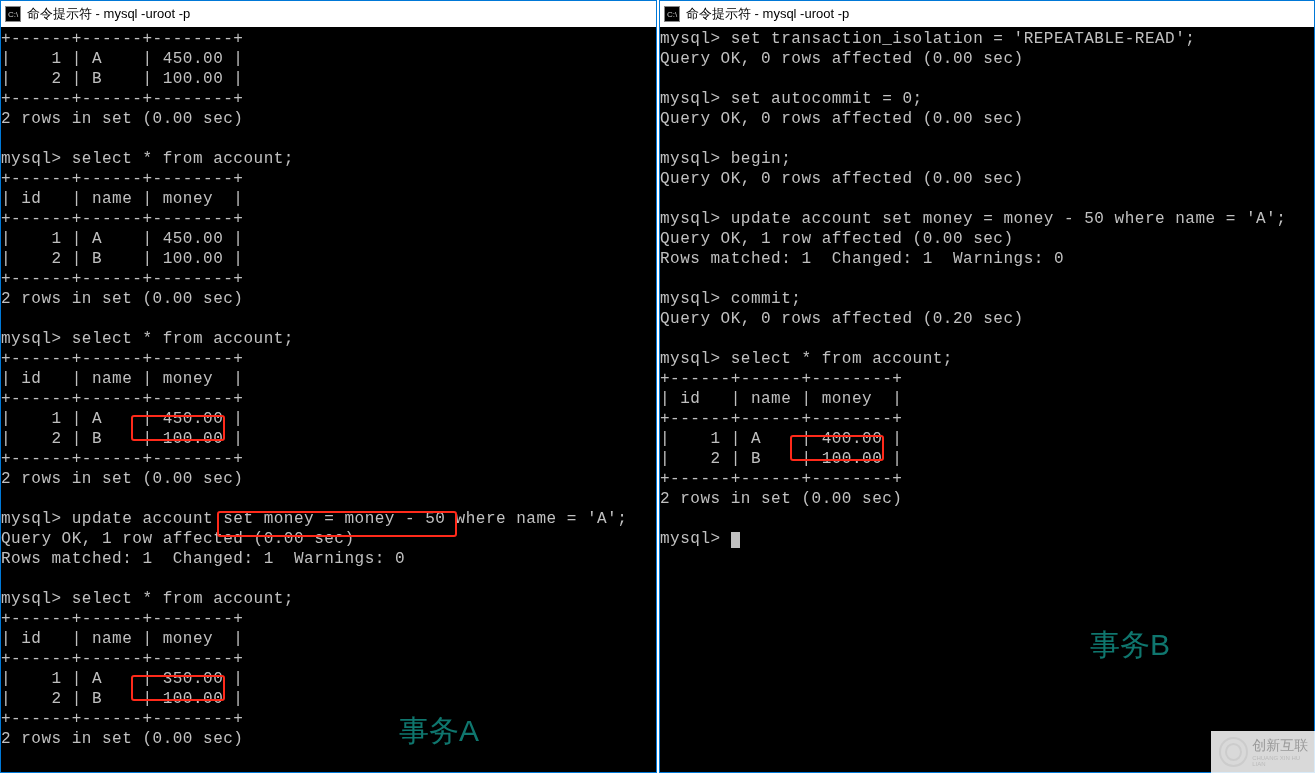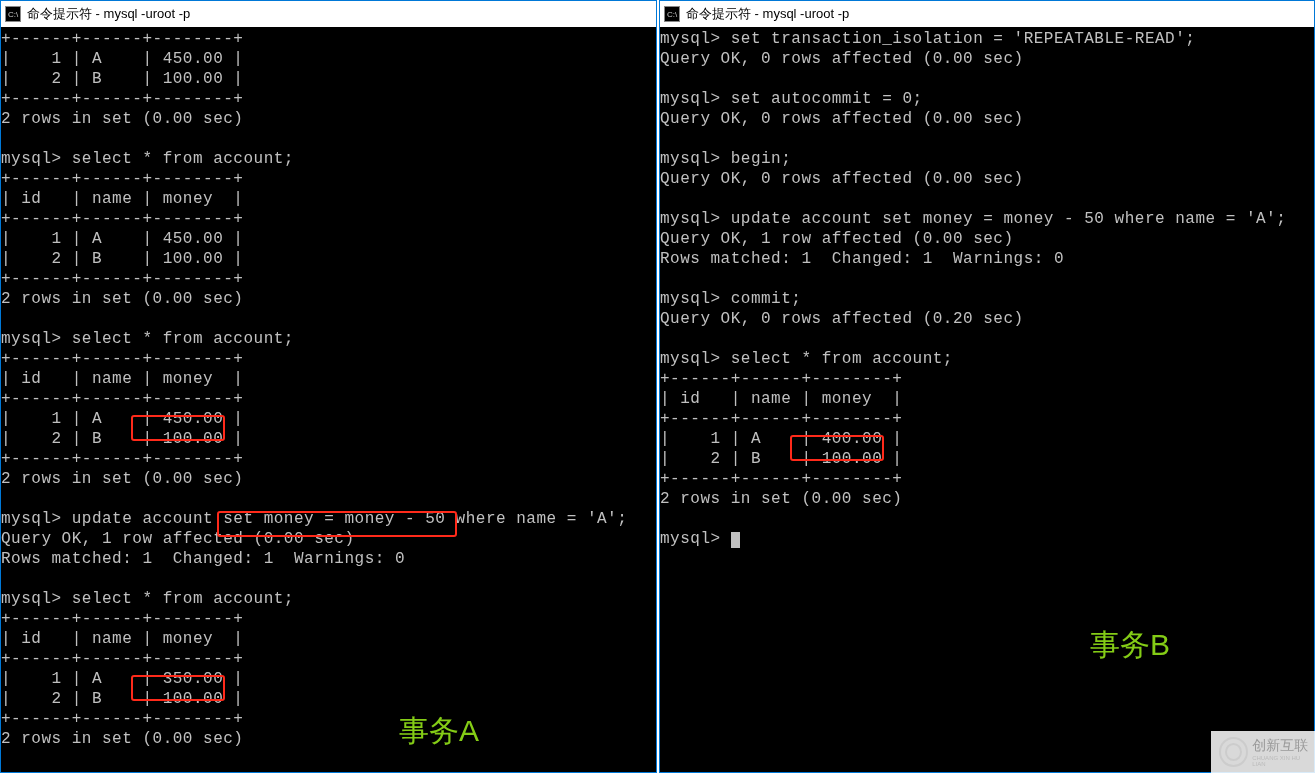--- a/index.html
+++ b/index.html
@@ -65,21 +65,21 @@
     overflow: hidden;
   }
   .hl {
     position: absolute;
     border: 2px solid #ff2a1a;
     border-radius: 3px;
     pointer-events: none;
   }
   .label-txn {
     position: absolute;
-    color: #84cc16;
+    color: #0f766e;
     font-size: 30px;
     font-family: "Microsoft YaHei", sans-serif;
     font-weight: 500;
     pointer-events: none;
   }
   .watermark {
     position: absolute;
     right: 0;
     bottom: 0;
     width: 104px;

